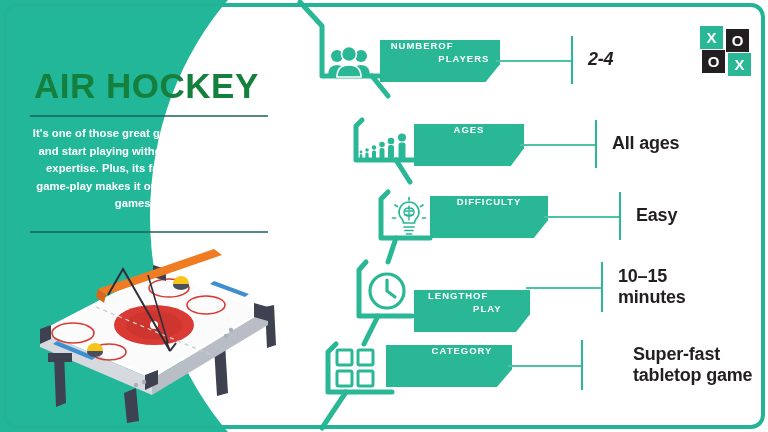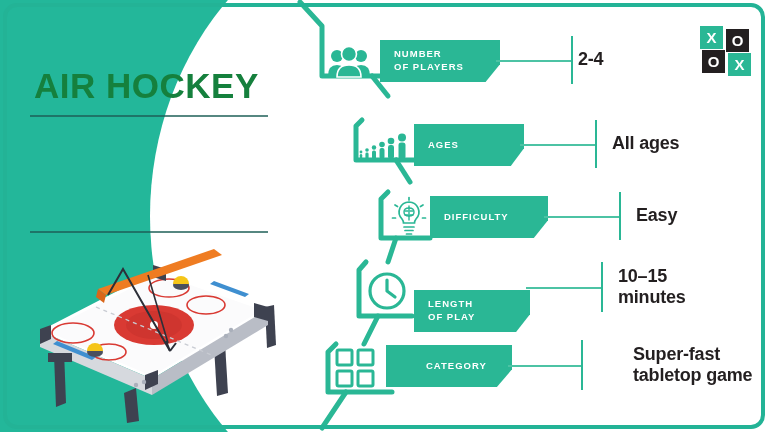--- a/index.html
+++ b/index.html
@@ -49,21 +49,21 @@
   .table-wrap{position:absolute;left:18px;top:243px;width:268px;height:180px;}
   
   .rows{position:absolute;left:0;top:0;width:768px;height:432px;z-index:12;}
   .row{position:absolute;height:56px;}
   .icon-box{
     position:absolute;left:0;top:0;width:62px;height:56px;
     display:flex;align-items:center;justify-content:center;
   }
   .tag{
     position:absolute;height:42px;background:#2ab795;
-    display:flex;flex-direction:column;justify-content:center;
+    display:flex;justify-content:center;
     padding:0 14px;box-sizing:border-box;
     color:#ffffff;font-size:9.5px;font-weight:bold;letter-spacing:1px;
     line-height:1.35;
     clip-path:polygon(0 0,100% 0,100% 58%,88% 100%,0 100%);
   }
   .connector{position:absolute;height:1.5px;background:#4cc3a4;}
   .tick{position:absolute;width:2px;background:#2ab795;}
   .value{
     position:absolute;color:#231f20;font-size:18px;font-weight:bold;
     line-height:1.18;letter-spacing:-0.2px;
@@ -97,20 +97,21 @@
     <path d="M 366 262 L 359 270 L 359 316 L 412 316" fill="none" stroke="#2ab795" stroke-width="5" stroke-linecap="round" stroke-linejoin="round"></path>
     <path d="M 378 316 L 364 344" fill="none" stroke="#2ab795" stroke-width="5" stroke-linecap="round"></path>
 
     <path d="M 336 344 L 328 352 L 328 392 L 392 392" fill="none" stroke="#2ab795" stroke-width="5" stroke-linecap="round" stroke-linejoin="round"></path>
     <path d="M 346 392 L 322 428" fill="none" stroke="#2ab795" stroke-width="5" stroke-linecap="round"></path>
   </svg>
 
   <div class="left-content">
     <div class="title">AIR HOCKEY</div>
     <div class="rule top"></div>
+    <div class="blurb">It's one of those great games you can pick up and start playing without any experience or expertise. Plus, its fast-paced, relentless game-play makes it one of the most exciting games around.</div>
     <div class="rule bot"></div>
 
     <div class="table-wrap">
       <svg width="268" height="180" viewBox="0 0 268 180">
 
         <g fill="#3e4250">
           <polygon points="36,112 46,108 48,160 38,164"></polygon>
           <polygon points="106,150 118,145 121,178 109,180"></polygon>
           <polygon points="196,104 207,100 210,150 199,153"></polygon>
           <polygon points="247,64 256,62 258,102 249,105"></polygon>
@@ -179,21 +180,21 @@
           <circle cx="22" cy="8" r="7.5" fill="#2ab795" stroke="#ffffff" stroke-width="1.6"></circle>
           <path d="M10 31 q0-12 12-12 q12 0 12 12 z" fill="#2ab795" stroke="#ffffff" stroke-width="1.6"></path>
         </svg>
       </div>
       <div class="tag" style="left:62px;top:6px;width:120px;">
         <span>NUMBER</span>
         <span>OF PLAYERS</span>
       </div>
       <div class="connector" style="left:178px;top:26px;width:76px;"></div>
       <div class="tick" style="left:253px;top:2px;height:48px;"></div>
-      <div class="value" style="left:260px;top:15px;">
+      <div class="value" style="left:270px;top:15px;font-style:italic;">
         <div>2-4</div>
       </div>
     </div>
 
     <div class="row" style="left:378px;top:190px;width:380px;">
       <div class="icon-box">
         <svg width="40" height="44" viewBox="0 0 40 44">
           <g stroke="#2ab795" stroke-width="1.7" fill="none" stroke-linecap="round">
             <path d="M20 6 a10 10 0 0 1 7 17 q-1.5 2-1.5 4 h-11 q0-2-1.5-4 a10 10 0 0 1 7-17 z"></path>
             <line x1="15" y1="31" x2="25" y2="31"></line>

